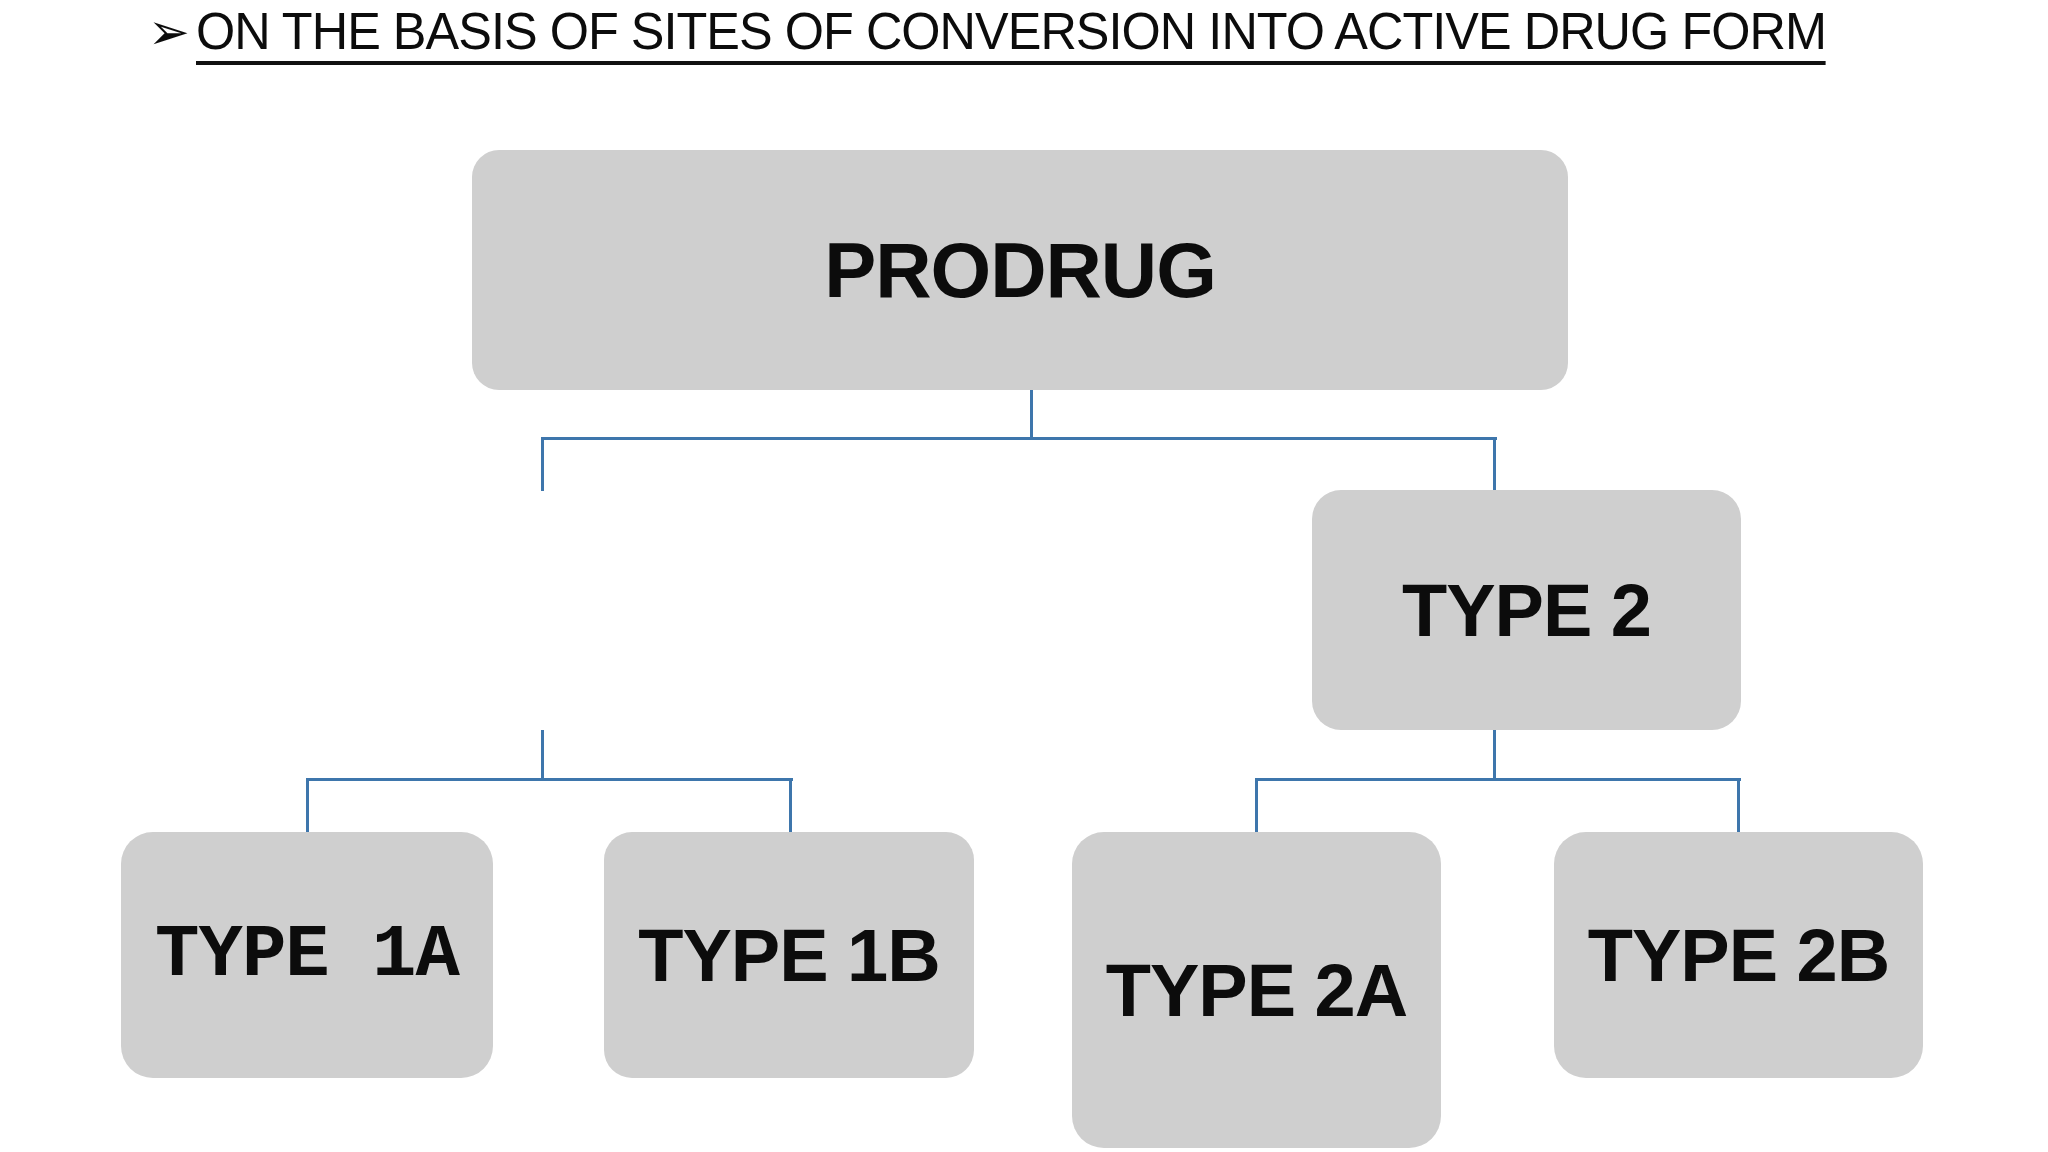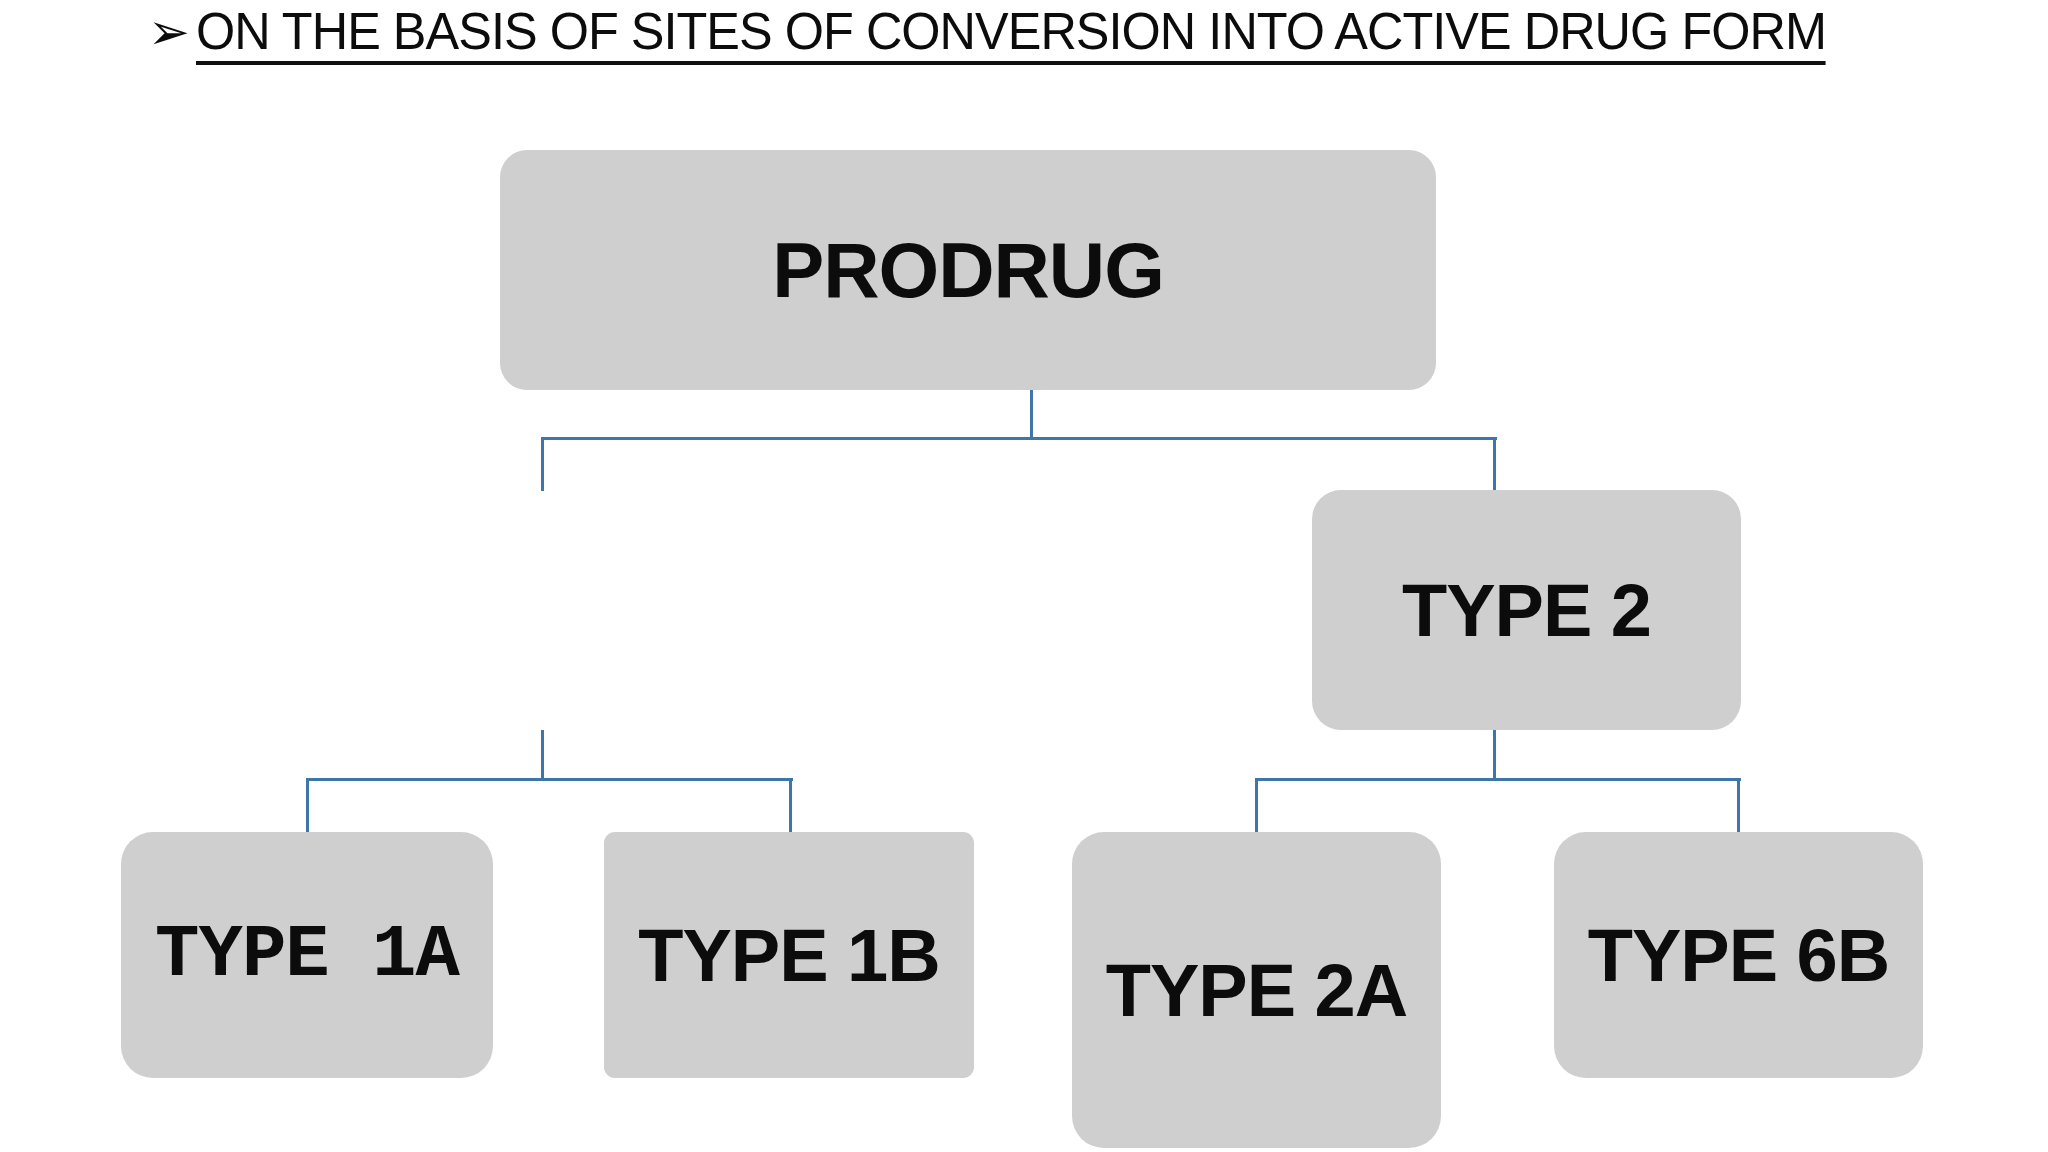--- a/index.html
+++ b/index.html
@@ -47,25 +47,25 @@
     background: var(--box-fill, #cfcfcf);
     color: var(--text, #0c0c0c);
     display: flex;
     align-items: center;
     justify-content: center;
     font-weight: 700;
     text-align: center;
     letter-spacing: -1px;
     border-radius: 28px;
   }
-  .node-root  { left: 500px;  top: 150px; width: 936px; height: 240px; font-size: 78px; border-radius: 27px; }
+  .node-root  { left: 472px;  top: 150px; width: 1096px; height: 240px; font-size: 78px; border-radius: 27px; }
   .node-t1    { left: 360px;  top: 490px; width: 364px;  height: 240px; font-size: 74px; border-radius: 29px; }
   .node-t2    { left: 1312px; top: 490px; width: 429px;  height: 240px; font-size: 74px; border-radius: 29px; }
   .node-t1a   { left: 121px;  top: 832px; width: 372px;  height: 246px; font-size: 74px; border-radius: 32px; font-family: Liberation Mono, monospace; }
-  .node-t1b   { left: 604px;  top: 832px; width: 370px;  height: 246px; font-size: 74px; border-radius: 11px; }
+  .node-t1b   { left: 604px;  top: 832px; width: 370px;  height: 246px; font-size: 74px; border-radius: 28px; }
   .node-t2a   { left: 1072px; top: 832px; width: 369px;  height: 316px; font-size: 74px; border-radius: 32px; }
   .node-t2b   { left: 1554px; top: 832px; width: 369px;  height: 246px; font-size: 74px; border-radius: 32px; }
   
   .conn {
     position: absolute;
     background: var(--connector, #3e76ac);
   }
   .conn.v { width: 3px; }
   .conn.h { height: 3px; }
   .c-root-stem { left: 1030px; top: 390px; height: 47px; }
@@ -104,15 +104,15 @@
   <div class="conn v c-t2-stem"></div>
   <div class="conn h c-t2-h"></div>
   <div class="conn v c-t2a-drop"></div>
   <div class="conn v c-t2b-drop"></div>
 
   <div class="node node-root">PRODRUG</div>
   <div class="node node-t2">TYPE 2</div>
   <div class="node node-t1a">TYPE 1A</div>
   <div class="node node-t1b">TYPE 1B</div>
   <div class="node node-t2a">TYPE 2A</div>
-  <div class="node node-t2b">TYPE 6B</div>
+  <div class="node node-t2b">TYPE 2B</div>
 
 </div>
 
 </body></html>

